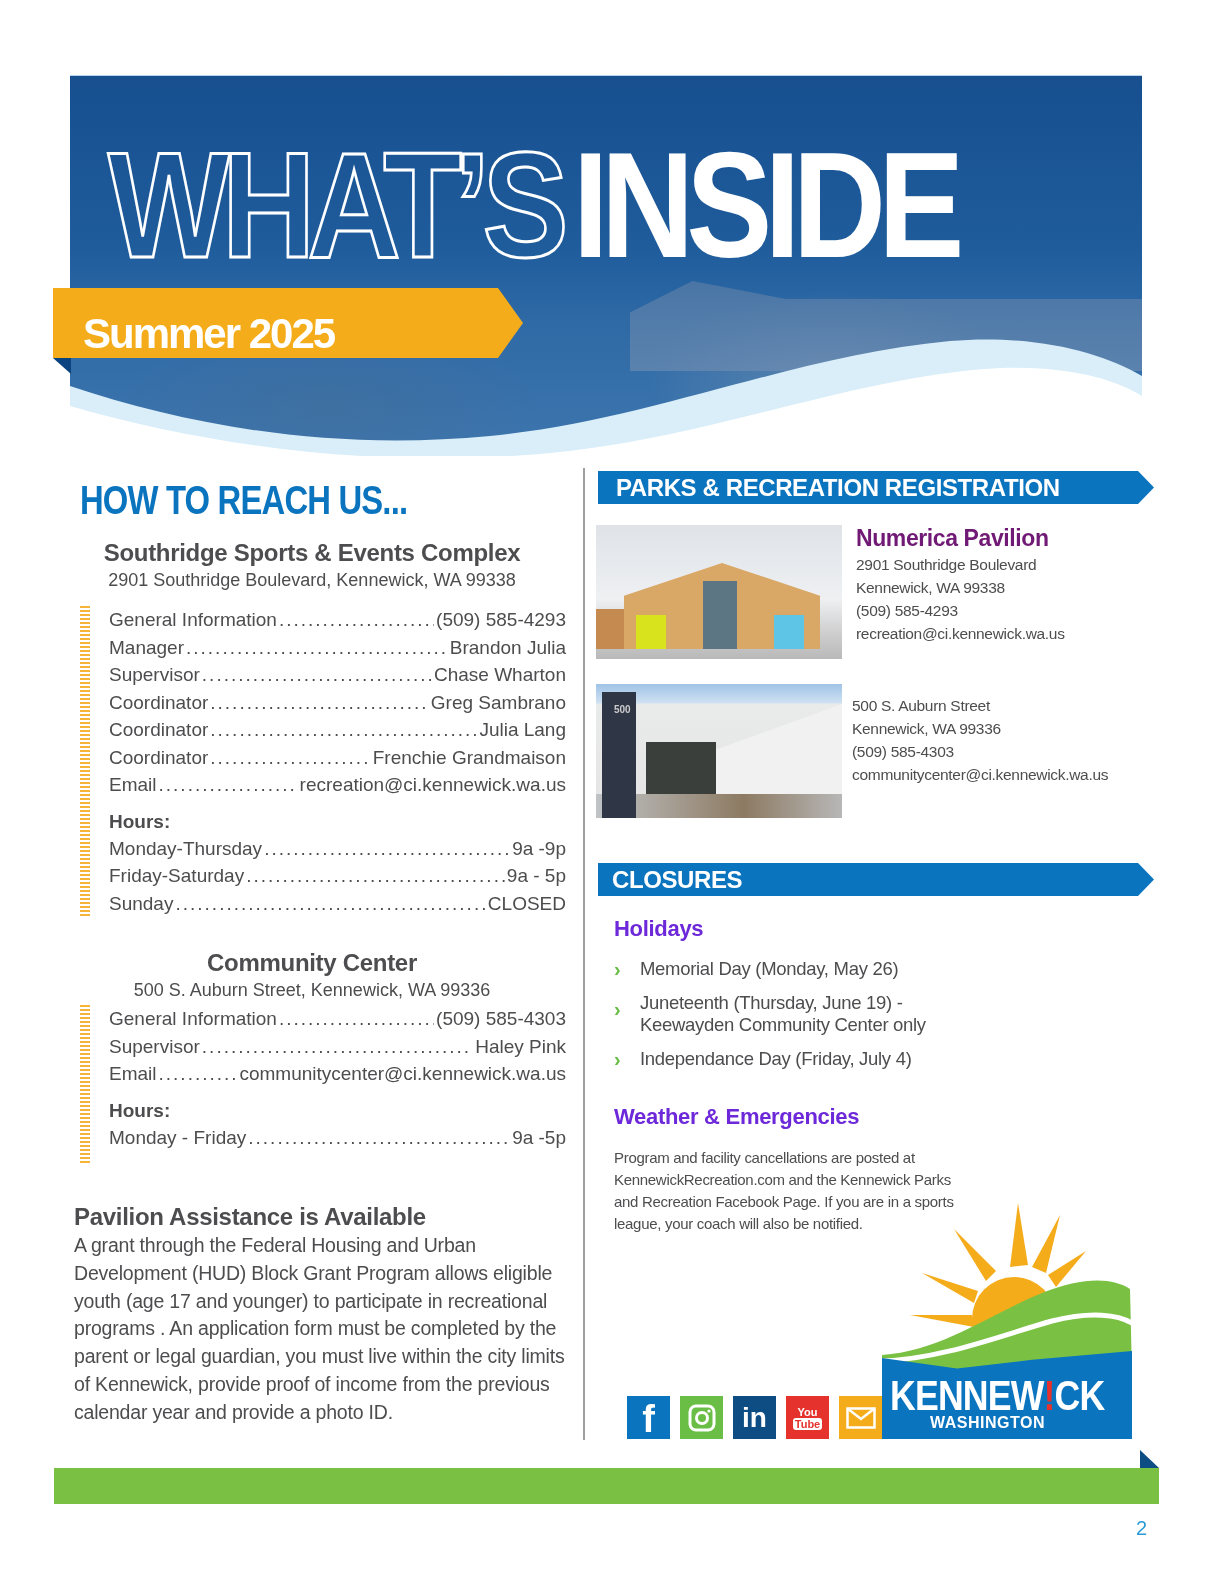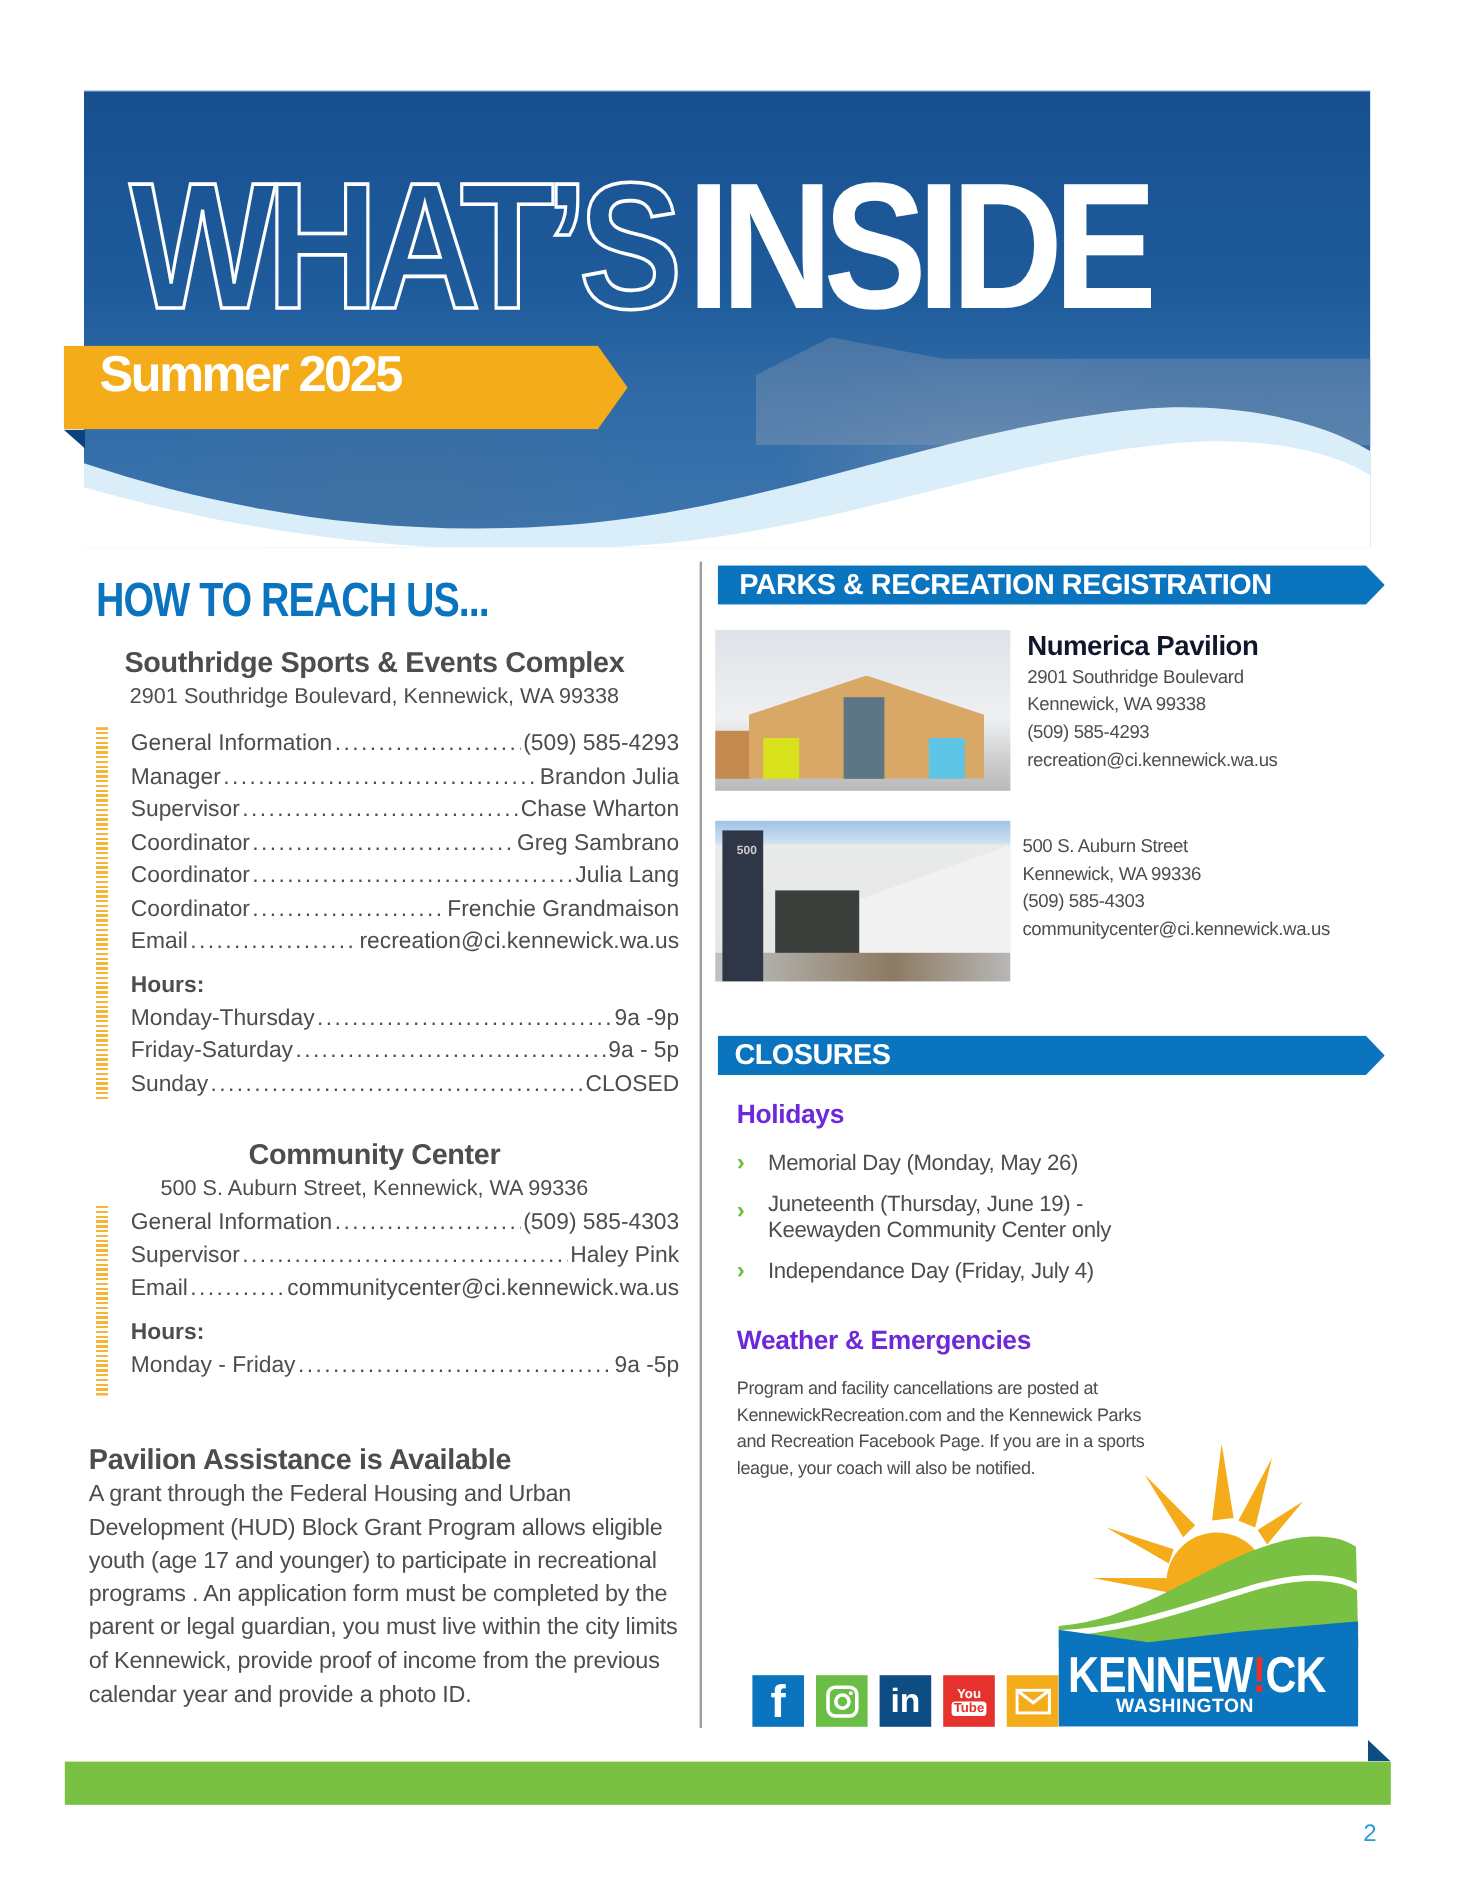--- a/index.html
+++ b/index.html
@@ -20,21 +20,21 @@
     clip-path: polygon(0 35%, 12% 0, 30% 20%, 100% 20%, 100% 100%, 0 100%); }
   .hero-wave { position: absolute; left: 0; top: 0; width: 1072px; height: 380px; }
 
   .headline { position: absolute; left: 108px; top: 135px; height: 140px; white-space: nowrap;
     font-family: "Liberation Sans", sans-serif; font-weight: 700; font-size: 150px; line-height: 140px;
     letter-spacing: -9px; transform: scaleX(0.86); transform-origin: left top; }
   .headline .outline { color: transparent; -webkit-text-stroke: 3px #ffffff; }
   .headline .solid { color: #ffffff; margin-left: 14px; }
 
   .season-tab { position: absolute; left: 53px; top: 288px; width: 470px; height: 70px; background: #f5ac1b;
-    clip-path: polygon(0 0, 445px 0, 470px 50%, 445px 100%, 0 100%); display: flex; align-items: flex-start; padding-left: 30px; }
+    clip-path: polygon(0 0, 445px 0, 470px 50%, 445px 100%, 0 100%); display: flex; align-items: flex-end; padding-left: 30px; }
   .season-tab-fold { position: absolute; left: 53px; top: 358px; width: 18px; height: 16px; background: #0b4380;
     clip-path: polygon(0 0, 100% 0, 100% 100%); }
   .season-label { color: #fff; font-weight: 700; font-size: 42px; letter-spacing: -2px; }
 
   
   .col-divider { position: absolute; left: 583px; top: 468px; width: 2px; height: 972px; background: #9d9fa2; }
 
   .reach-title { position: absolute; left: 80px; top: 478px; font-size: 40px; font-weight: 700; color: #0b74bf;
     letter-spacing: -1px; transform: scaleX(0.82); transform-origin: left top; white-space: nowrap; }
 
@@ -58,21 +58,21 @@
   .aid-body { font-size: 19.5px; line-height: 27.8px; color: #4d4d4f; letter-spacing: -0.2px; }
 
   
   .banner { position: absolute; left: 598px; width: 556px; height: 33px; background: #0b74bf;
     clip-path: polygon(0 0, 540px 0, 556px 50%, 540px 100%, 0 100%); display: flex; align-items: center; padding-left: 14px; }
   .banner-label { color: #ffffff; font-weight: 700; font-size: 24px; letter-spacing: -0.4px; white-space: nowrap; }
 
   .facility { position: absolute; left: 596px; width: 560px; }
   .facility-photo { position: absolute; left: 0; top: 0; width: 246px; height: 134px; overflow: hidden; }
   .facility-info { position: absolute; }
-  .facility-name { font-size: 23px; font-weight: 700; color: #0f172a; letter-spacing: -0.4px; white-space: nowrap; }
+  .facility-name { font-size: 23px; font-weight: 700; color: #701a75; letter-spacing: -0.4px; white-space: nowrap; }
   .facility-line { font-size: 15.5px; line-height: 23px; color: #4d4d4f; letter-spacing: -0.3px; white-space: nowrap; }
 
   .photo-pavilion { background: linear-gradient(180deg, #dfe3e8 0%, #eef0f2 55%, #cfcfcf 80%, #b9b9b9 100%); }
   .pav-body { position: absolute; left: 28px; top: 38px; width: 196px; height: 86px; background: #d9a866;
     clip-path: polygon(50% 0, 100% 38%, 100% 100%, 0 100%, 0 38%); }
   .pav-door { position: absolute; left: 107px; top: 56px; width: 34px; height: 68px; background: #5d7683; }
   .pav-left { position: absolute; left: 40px; top: 90px; width: 30px; height: 34px; background: #d8e21d; }
   .pav-right { position: absolute; left: 178px; top: 90px; width: 30px; height: 34px; background: #5ec5e6; }
   .pav-shed { position: absolute; left: 0; top: 84px; width: 30px; height: 40px; background: #c48a4f; }
 

